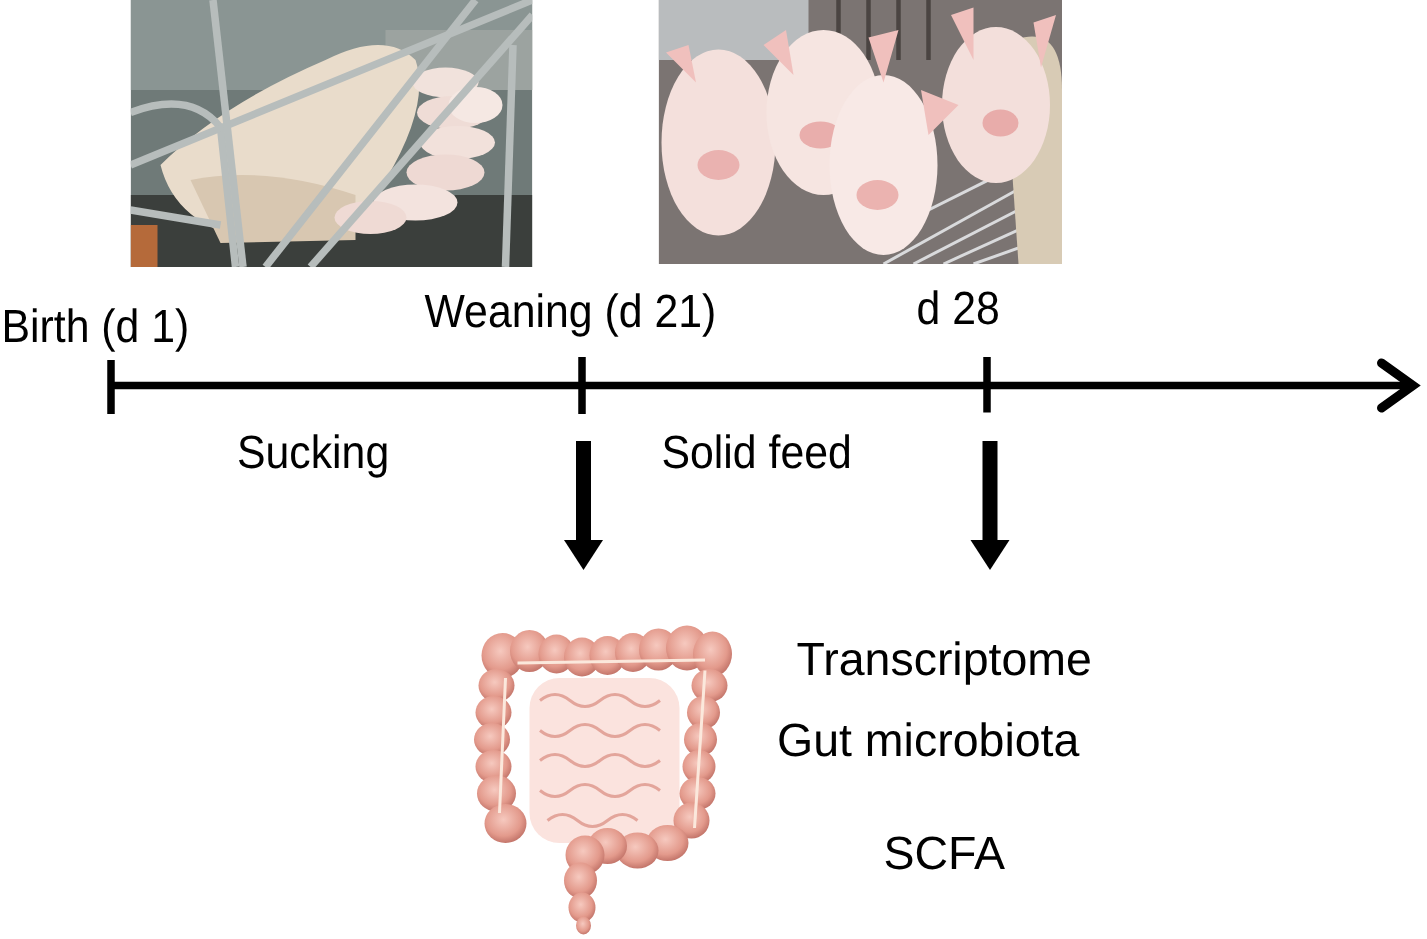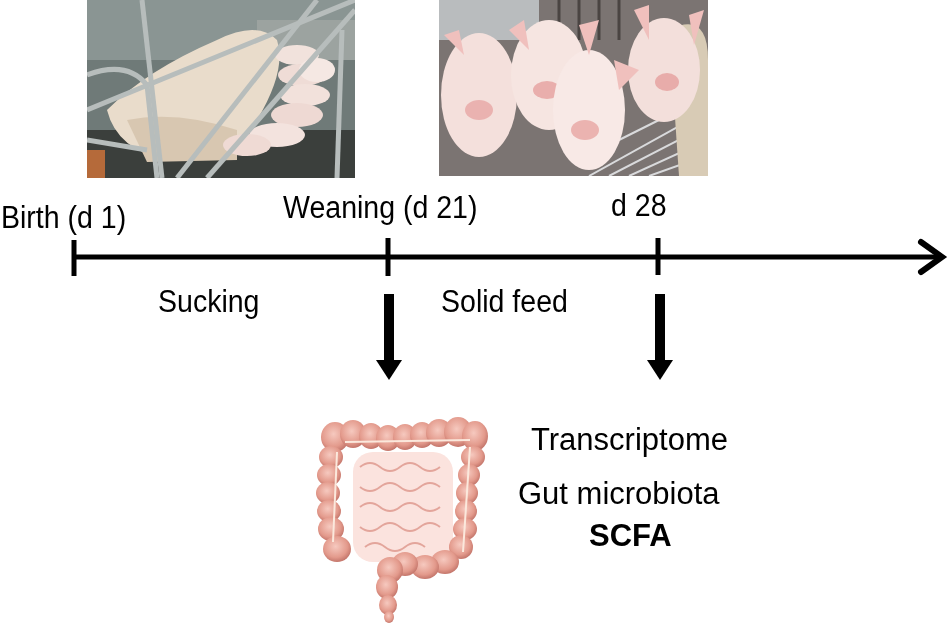--- a/index.html
+++ b/index.html
@@ -162,13 +162,13 @@
   </g>
   <g stroke="#fbe8dc" stroke-width="2" fill="none">
     <path d="M22 40 L18 130"></path>
     <path d="M30 30 L155 28"></path>
     <path d="M155 35 L148 140"></path>
   </g>
 </svg>
 
 <div class="out-label" style="left:531px; top:424px;">Transcriptome</div>
 <div class="out-label" style="left:518px; top:478px;">Gut microbiota</div>
-<div class="out-label" style="left:589px; top:520px;font-weight:bold;">SCFA</div>
+<div class="out-label" style="left:589px; top:553px;">SCFA</div>
 
 </body></html>

